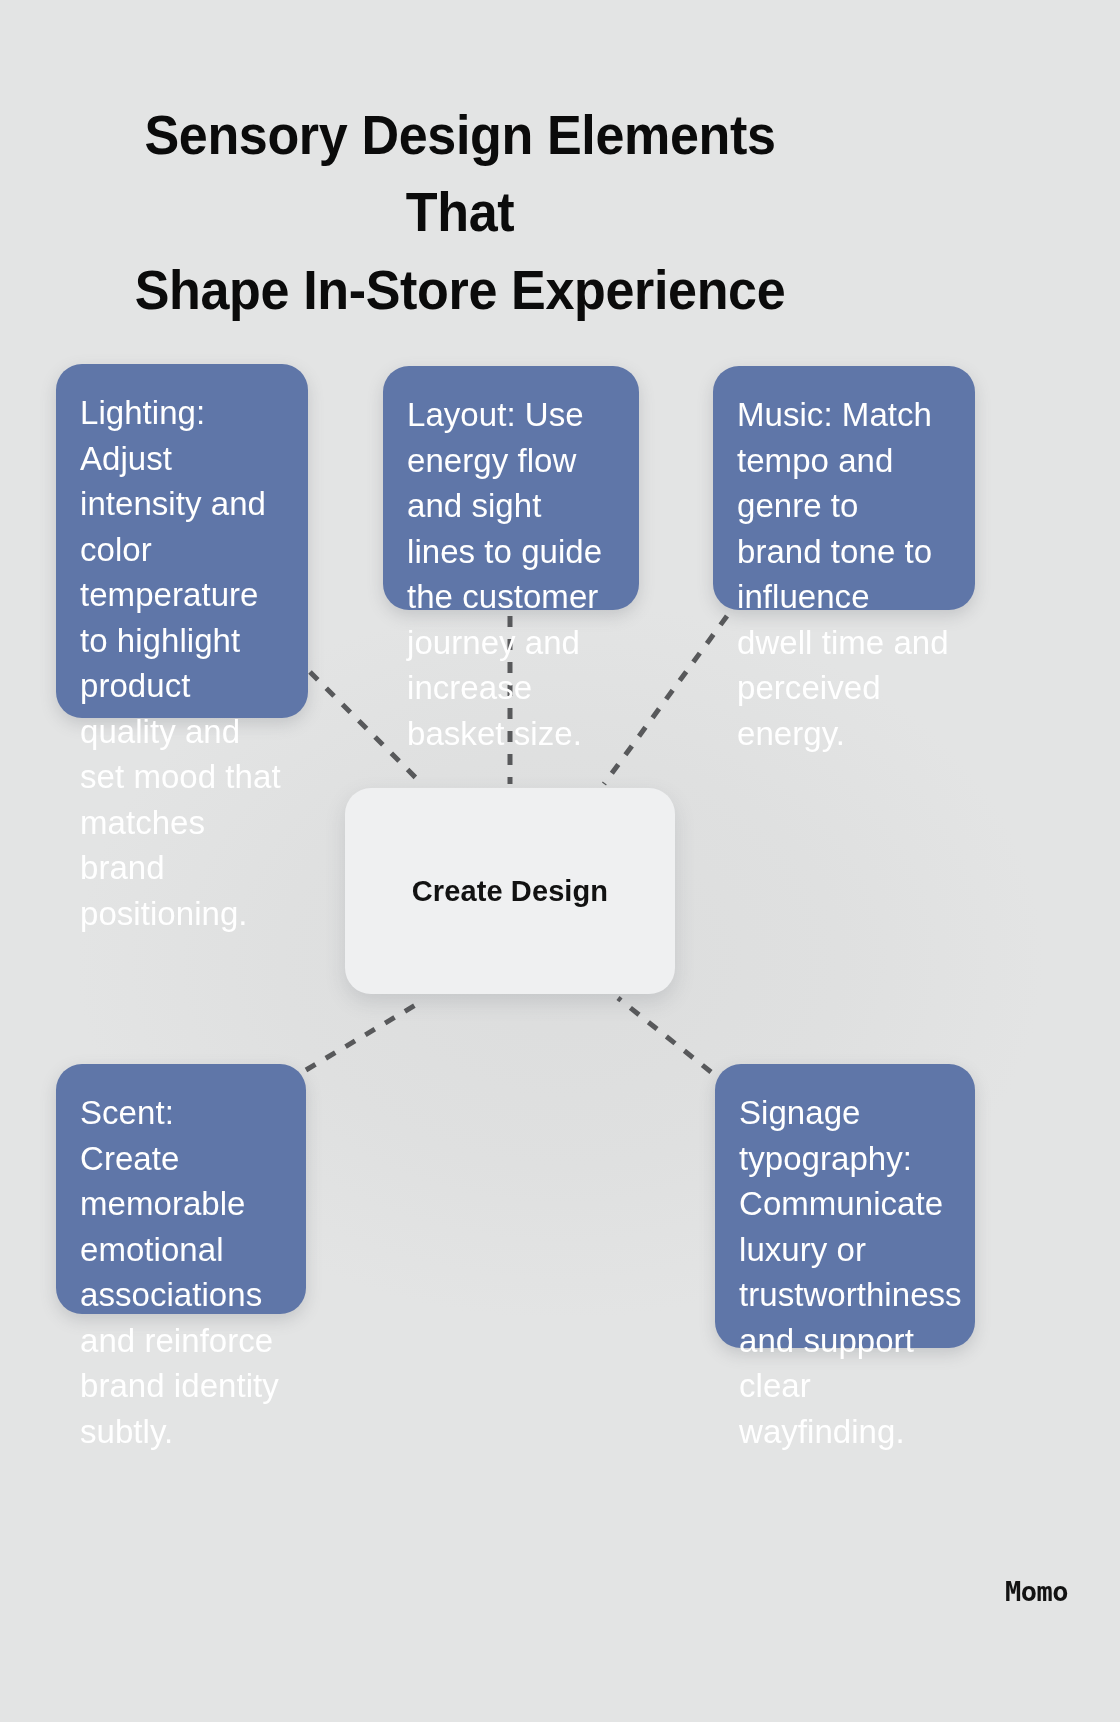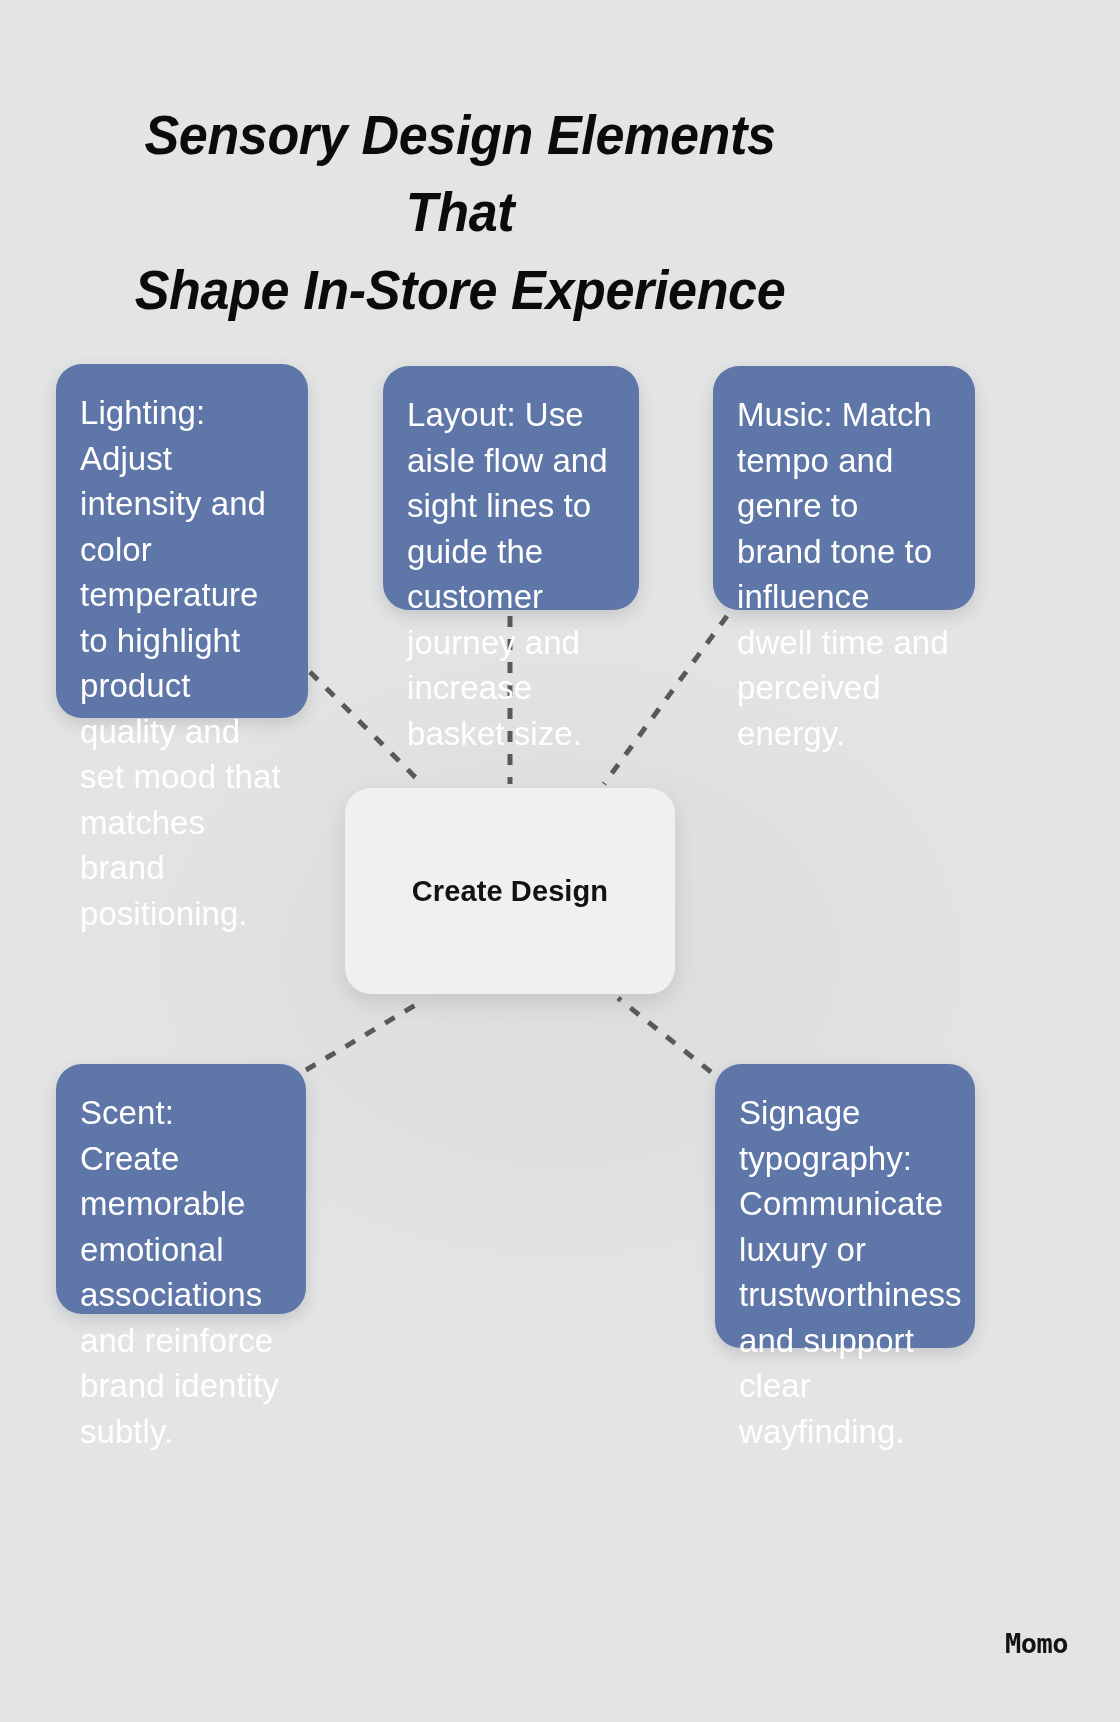--- a/index.html
+++ b/index.html
@@ -25,21 +25,20 @@
 
   
   #title-block {
     position: absolute;
     left: 0;
     top: 96px;
     width: 920px;
     text-align: center;
     padding: 0 60px;
     box-sizing: border-box;
-    font-style: italic;
   }
   .title-line {
     display: block;
     font-family: "Liberation Sans Narrow", "Liberation Sans", sans-serif;
     font-weight: bold;
     font-size: 56px;
     line-height: 1.38;
     letter-spacing: -0.4px;
     color: #0b0b0b;
     transform: scaleX(0.93);
@@ -130,21 +129,21 @@
     font-weight: bold;
     font-size: 29px;
     color: #121212;
     letter-spacing: 0.1px;
   }
 
   
   #brand {
     position: absolute;
     right: 52px;
-    top: 1628px;
+    top: 1576px;
     font-family: "DejaVu Sans Mono", monospace;
     font-weight: bold;
     font-size: 27px;
     letter-spacing: -0.5px;
     color: #131313;
   }
 </style>
 </head>
 <body>
 
@@ -161,21 +160,21 @@
     <line x1="727" y1="616" x2="604" y2="784"></line>
     <line x1="306" y1="1070" x2="424" y2="1000"></line>
     <line x1="711" y1="1072" x2="618" y2="998"></line>
   </svg>
 
   <div class="card" id="card-lighting">
     <span class="card-text">Lighting: Adjust intensity and color temperature to highlight product quality and set mood that matches brand positioning.</span>
   </div>
 
   <div class="card" id="card-layout">
-    <span class="card-text">Layout: Use aisle flow and sight lines to guide the customer journey and increase basket size.</span>
+    <span class="card-text">Layout: Use energy flow and sight lines to guide the customer journey and increase basket size.</span>
   </div>
 
   <div class="card" id="card-music">
     <span class="card-text">Music: Match tempo and genre to brand tone to influence dwell time and perceived energy.</span>
   </div>
 
   <div class="card" id="card-scent">
     <span class="card-text">Scent: Create memorable emotional associations and reinforce brand identity subtly.</span>
   </div>
 

